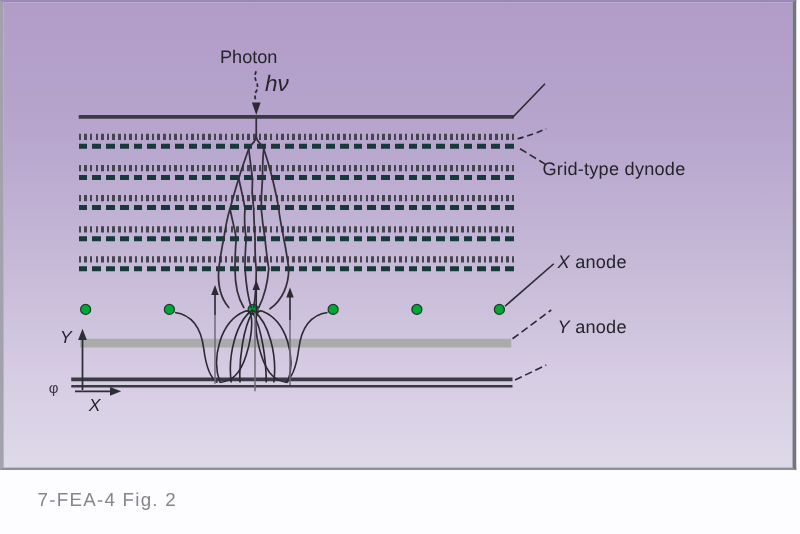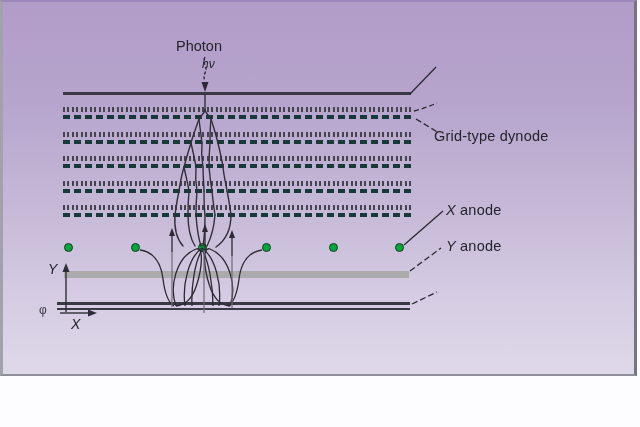--- a/index.html
+++ b/index.html
@@ -22,21 +22,21 @@
   .abs{position:absolute;}
   .lbl{
     position:absolute;
     font-size:14.5px;
     color:#24242c;
     white-space:nowrap;
     letter-spacing:0.2px;
   }
   .ital{font-style:italic;}
   .photon-lbl{left:176px;top:38px;font-size:14.5px;color:#24242c;}
-  .hv-lbl{left:202px;top:57px;font-size:12px;color:#24242c;font-style:italic;}
+  .hv-lbl{left:212px;top:57px;font-size:18px;color:#24242c;font-style:italic;}
   .photocathode-line{left:63px;top:92px;width:348px;height:3px;background:#3c3845;}
   .dots-row{
     left:63px;width:349px;height:5px;
     background:repeating-linear-gradient(90deg,#45454f 0px,#45454f 2px,rgba(0,0,0,0) 2px,rgba(0,0,0,0) 4.5px);
   }
   .dash-row{
     left:63px;width:349px;height:4px;
     background:repeating-linear-gradient(90deg,#17393a 0px,#17393a 7px,rgba(0,0,0,0) 7px,rgba(0,0,0,0) 11px);
   }
   .anode-dot{
@@ -165,19 +165,20 @@
       <line x1="412" y1="304" x2="437" y2="292" stroke-dasharray="6,3"></line>
     </g>
   </svg>
 
   <div class="photon-lbl abs">Photon</div>
   <div class="hv-lbl abs">hν</div>
 
   <div class="lbl" style="left:434px;top:128px">Grid-type dynode</div>
 
   <div class="lbl" style="left:446px;top:202px"><span class="ital">X</span><span> anode</span></div>
-  <div class="lbl" style="left:446px;top:238px"><span class="ital">Y</span><span> anode</span></div>
+  <div class="lbl" style="left:446px;top:254px"><span class="ital">Y</span><span> anode</span></div>
 
   <div class="axis-lbl" style="left:48px;top:261px">Y</div>
   <div class="axis-lbl" style="left:71px;top:316px">X</div>
   <div class="phi-lbl">φ</div>
 
+  <div class="caption">7-FEA-4  Fig. 2</div>
 </div>
 
 </body></html>

